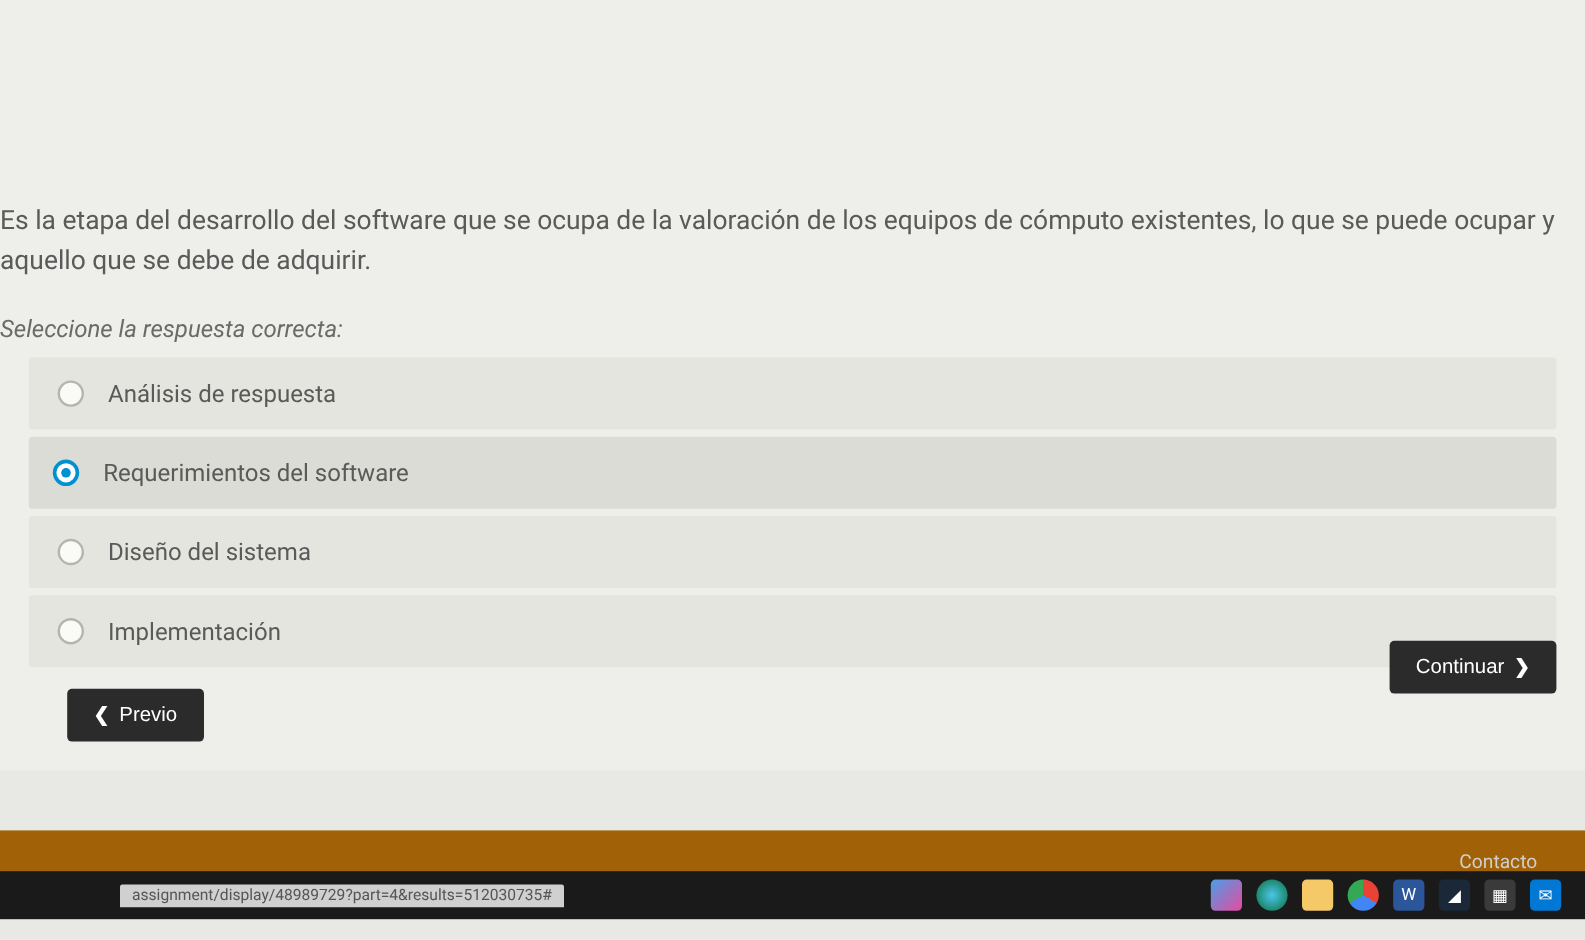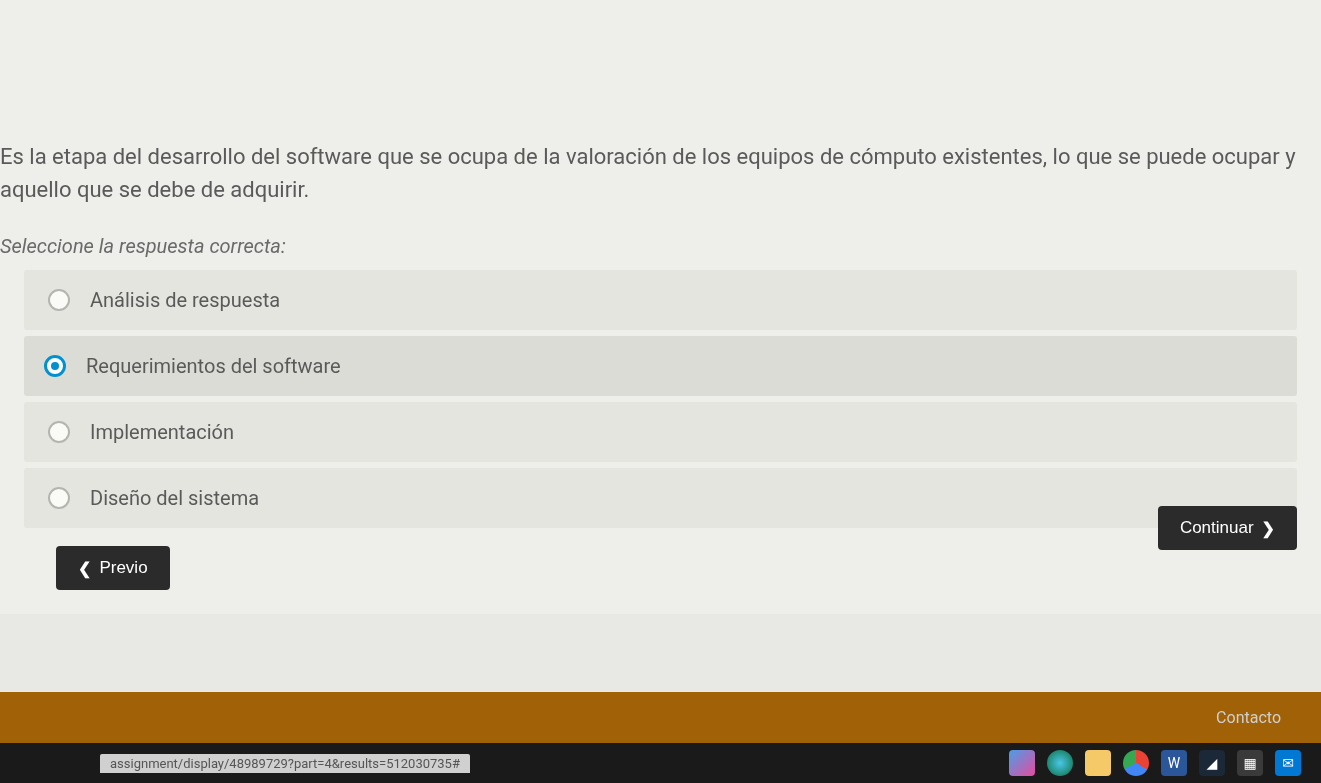--- a/index.html
+++ b/index.html
@@ -18,20 +18,21 @@
     .main-content {
       padding: 140px 0 0 0;
       background: #eeeeea;
     }
     .question-text {
       font-size: 22px;
       color: #5a5a5a;
       line-height: 1.5;
       padding: 0 20px 0 0;
       margin-bottom: 28px;
+      margin-top: 28px;
     }
     .instruction-text {
       font-size: 20px;
       color: #6a6a6a;
       font-style: italic;
       padding: 0 0 0 0;
       margin-bottom: 12px;
     }
     .options-container {
       padding: 0 24px;
@@ -110,21 +111,21 @@
       right: 0;
       width: 100%;
       background: #a16207;
       color: #cfcfcf;
       padding: 16px 40px;
       text-align: right;
       font-size: 16px;
     }
     .taskbar {
       position: absolute;
-      bottom: 0;
+      bottom: 17px;
       left: 0;
       right: 0;
       height: 40px;
       background: #1a1a1a;
       display: flex;
       align-items: center;
     }
     .url-bar {
       background: #d0d0d0;
       color: #555;
@@ -167,25 +168,25 @@
     <div class="option">
       <span class="radio"></span>
       <span class="option-label">Análisis de respuesta</span>
     </div>
     <div class="option selected">
       <span class="radio checked"></span>
       <span class="option-label">Requerimientos del software</span>
     </div>
     <div class="option">
       <span class="radio"></span>
-      <span class="option-label">Implementación</span>
+      <span class="option-label">Diseño del sistema</span>
     </div>
     <div class="option">
       <span class="radio"></span>
-      <span class="option-label">Diseño del sistema</span>
+      <span class="option-label">Implementación</span>
     </div>
   </div>
 
   <div class="nav-buttons">
     <button class="btn">
       <span class="chevron">❮</span>
       <span>Previo</span>
     </button>
     <button class="btn btn-continue">
       <span>Continuar</span>

